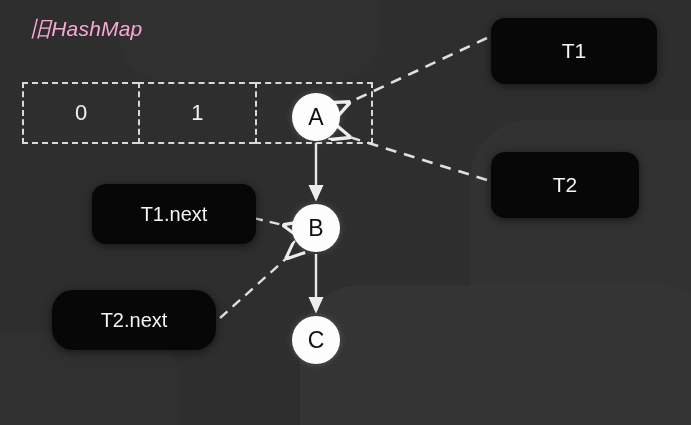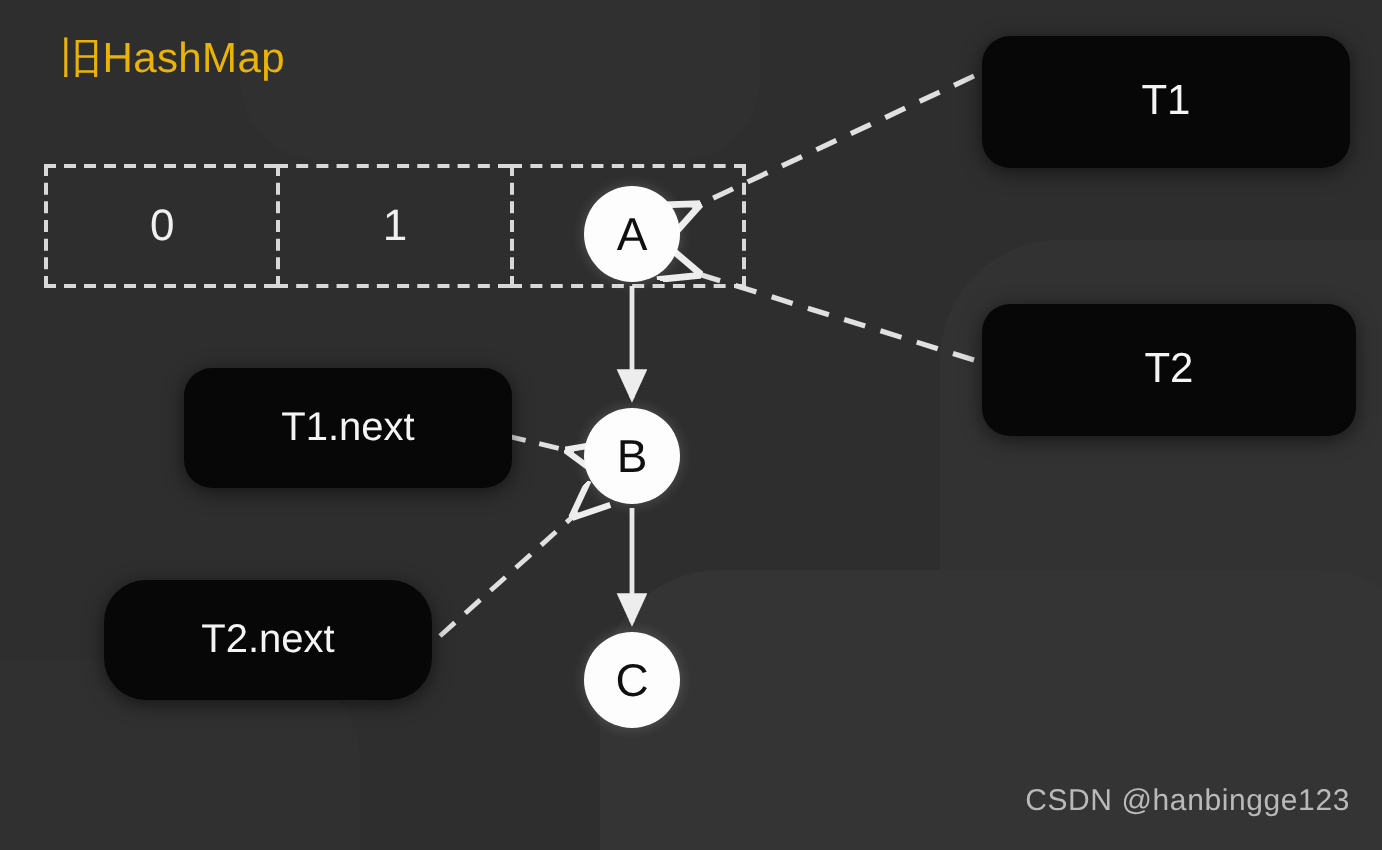--- a/index.html
+++ b/index.html
@@ -44,23 +44,24 @@
     width: 260px; height: 120px;
     border-radius: 40px;
     background: #303030;
   }
 
   #title {
     position: absolute;
     left: 30px;
     top: 15px;
     font-size: 21px;
-    color: #eab308;
+    color: #f9a8d4;
     letter-spacing: 0.2px;
     white-space: nowrap;
+    font-style: italic;
   }
 
   
   #array {
     position: absolute;
     left: 22px;
     top: 82px;
     width: 351px;
     height: 62px;
     display: flex;
@@ -103,22 +104,22 @@
     position: absolute;
     background: #070707;
     border-radius: 14px;
     display: flex;
     align-items: center;
     justify-content: center;
     color: #f4f4f4;
     font-size: 21px;
     box-shadow: 0 2px 10px rgba(0,0,0,0.55);
   }
-  #box-t1 { left: 491px; top: 18px; width: 184px; height: 66px; }
-  #box-t2 { left: 491px; top: 152px; width: 187px; height: 66px; }
+  #box-t1 { left: 491px; top: 18px; width: 166px; height: 66px; }
+  #box-t2 { left: 491px; top: 152px; width: 148px; height: 66px; }
   #box-t1next { left: 52px; top: 184px; width: 164px; height: 60px; font-size: 20px; margin-left: 40px; }
   #box-t2next { left: 52px; top: 290px; width: 164px; height: 60px; font-size: 20px; border-radius: 21px; }
 
   #edges {
     position: absolute;
     left: 0; top: 0;
     width: 691px;
     height: 425px;
     pointer-events: none;
   }
@@ -175,15 +176,14 @@
 
   <div class="node" id="node-a">A</div>
   <div class="node" id="node-b">B</div>
   <div class="node" id="node-c">C</div>
 
   <div class="box" id="box-t1">T1</div>
   <div class="box" id="box-t2">T2</div>
   <div class="box" id="box-t1next">T1.next</div>
   <div class="box" id="box-t2next">T2.next</div>
 
-  <div id="watermark">CSDN @hanbingge123</div>
 
 </div>
 
 </body></html>

